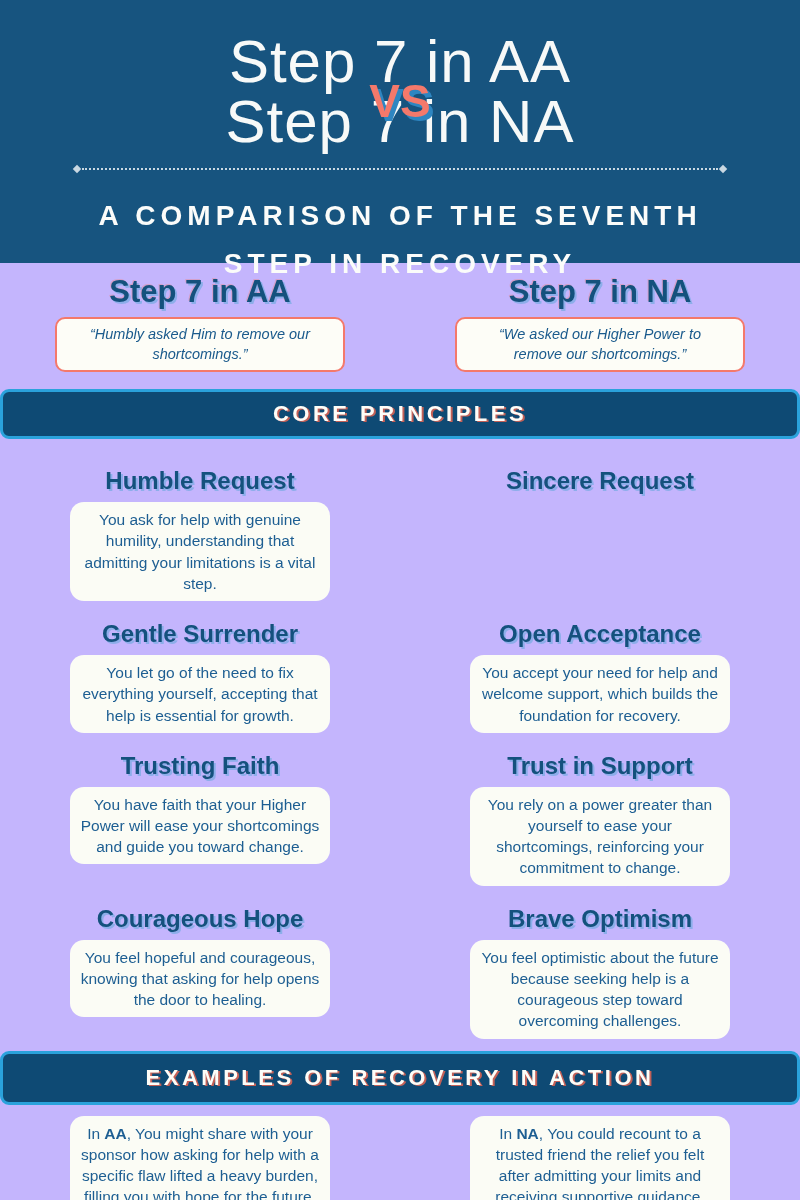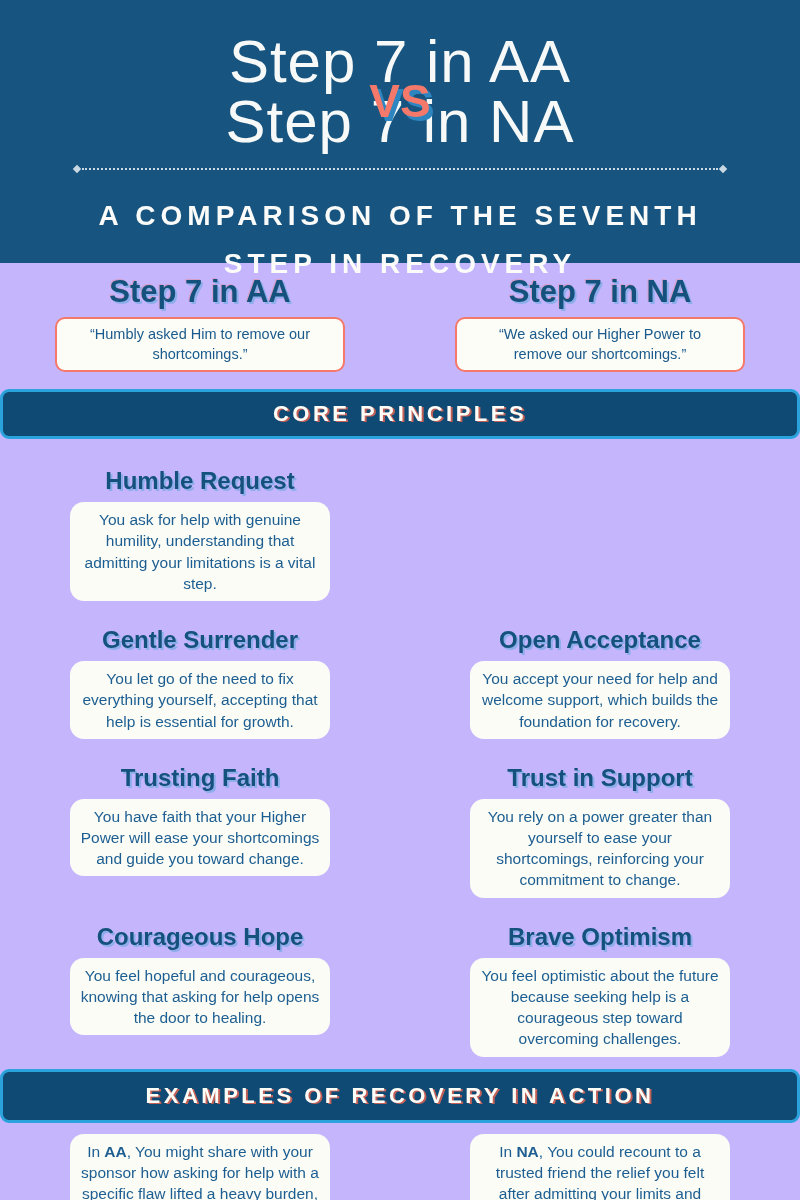--- a/index.html
+++ b/index.html
@@ -20,36 +20,36 @@
   .subtitle { color:#FBFCFA; font-size:28px; font-weight:700; letter-spacing:5px;
               text-align:center; line-height:1.7; margin-top:22px; }
 
   
   .cols { display:grid; grid-template-columns:1fr 1fr; }
   .col-heading { font-size:31px; font-weight:800; color:#14517D; text-align:center;
                  margin-top:11px; text-shadow:2px 2px 0 rgba(96,168,219,0.55), -1px -1px 0 rgba(244,121,107,0.35); }
   .quote-box { background:#FDFDF7; border:2px solid #F4796B; border-radius:10px;
                width:290px; min-height:50px; margin:7px auto 0; padding:6px 20px;
                display:flex; align-items:center; justify-content:center;
-               font-size:14.5px; line-height:1.35; color:#1A5A8C; text-align:center; }
+               font-size:14.5px; line-height:1.35; color:#1A5A8C; text-align:center;font-style:italic; }
 
   
   .banner { margin:0 0; background:#0E4A74; border:3px solid #2AA2DC; border-radius:9px;
             color:#FDFDF8; display:flex; align-items:center; justify-content:center;
             font-weight:800; letter-spacing:3.5px;
             text-shadow:2px 1px 0 rgba(226,100,82,0.85); }
   .banner-core     { height:50px; font-size:22px; margin-top:17px; }
   .banner-examples { height:54px; font-size:22px; margin-top:12px; }
 
   
   .ptitle { font-size:24px; font-weight:800; color:#14517D; text-align:center;
             text-shadow:2px 2px 0 rgba(96,168,219,0.55); }
   .card { background:#FBFCF5; border-radius:14px; width:260px; margin:7px auto 0;
           padding:7px 10px; font-size:15.5px; line-height:1.37; color:#1D5E92; text-align:center; }
-  .pcell { margin-top:25px; }
+  .pcell { margin-top:19px; }
   .pcell-row1 { margin-top:28px; }
   .example-card { min-height:96px; margin-top:11px; display:flex; align-items:center; justify-content:center; }
   .bold-org { font-weight:800; }
 </style>
 </head>
 <body>
 
 <div class="page">
 
   <div class="header">
@@ -78,20 +78,21 @@
   </div>
 
   <div class="banner banner-core">CORE PRINCIPLES</div>
 
   <div class="cols">
     <div class="pcell pcell-row1">
       <div class="ptitle">Humble Request</div>
       <div class="card">You ask for help with genuine humility, understanding that admitting your limitations is a vital step.</div>
     </div>
     <div class="pcell pcell-row1">
+      <div class="ptitle">Sincere Request</div>
     </div>
     <div class="pcell">
       <div class="ptitle">Gentle Surrender</div>
       <div class="card">You let go of the need to fix everything yourself, accepting that help is essential for growth.</div>
     </div>
     <div class="pcell">
       <div class="ptitle">Open Acceptance</div>
       <div class="card">You accept your need for help and welcome support, which builds the foundation for recovery.</div>
     </div>
     <div class="pcell">

